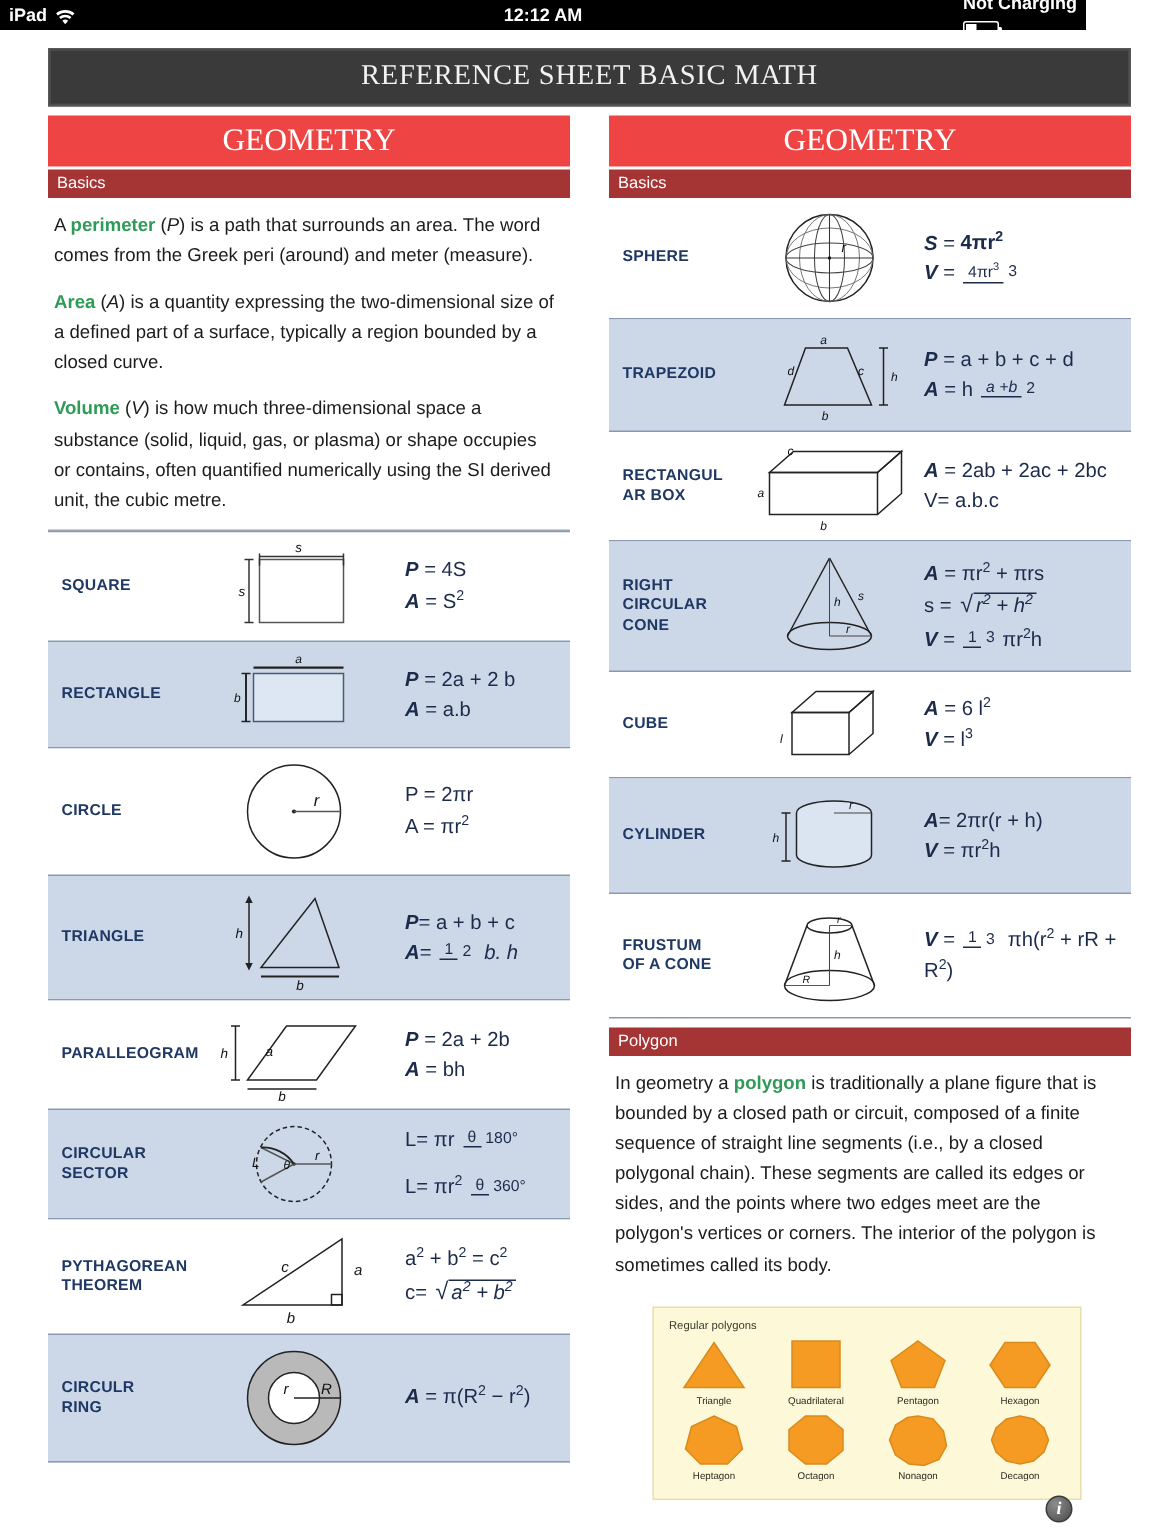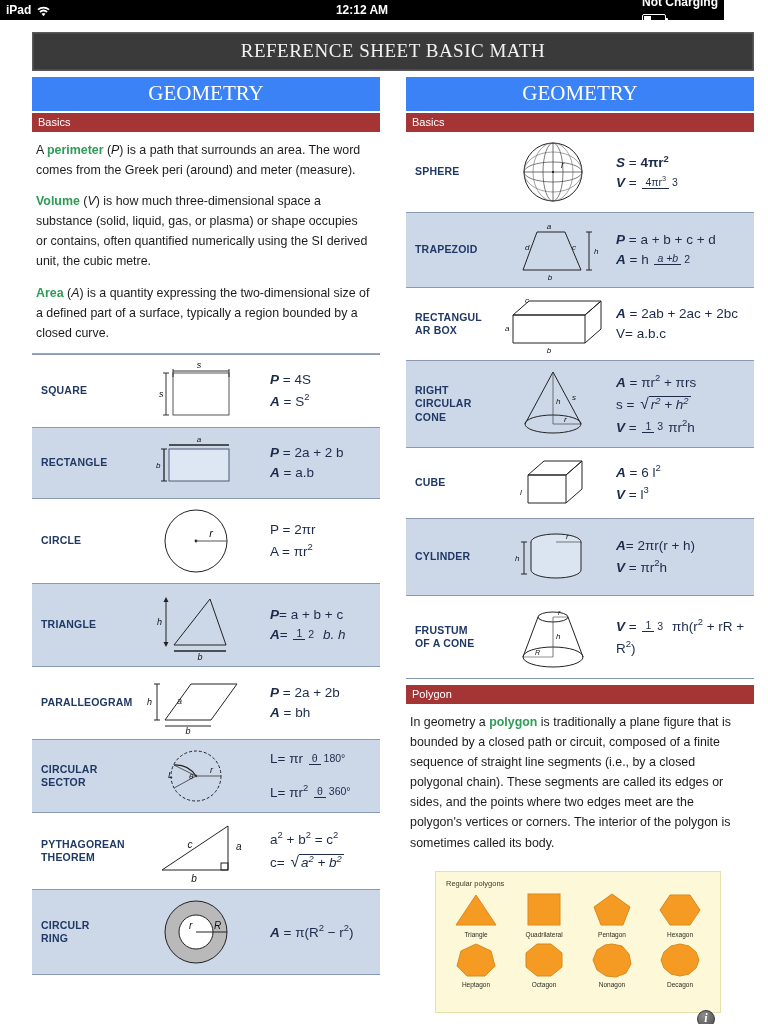--- a/index.html
+++ b/index.html
@@ -49,21 +49,21 @@
     font-size: 19px; letter-spacing: .5px;
     padding: 7px 0 8px;
     border: 1px solid #5a5a5a;
     box-shadow: inset 0 0 0 1px #4a4a4a;
   }
 
   #cols { display: flex; gap: 26px; margin-top: 6px; }
   .col { width: 348px; }
 
   .band-geometry {
-    background: #3b82f6; color: #fff;
+    background: #ef4444; color: #fff;
     font-family: "Liberation Serif", serif;
     font-size: 21px; text-align: center;
     padding: 4px 0 5px;
   }
   .band-sub {
     background: #a53434; color: #fff;
     font-size: 11px; font-weight: normal;
     padding: 3px 0 4px 6px;
     margin-top: 2px;
   }
@@ -118,21 +118,21 @@
   .frac .den { padding: 0 3px; }
   .sqrt { display: inline-block; position: relative; padding-left: 2px; }
   .sqrt .rad { font-size: 1.15em; }
   .sqrt .body { border-top: 1px solid #1c2b4a; padding: 0 2px; font-style: italic; }
 
   
   .poly-wrap { padding: 12px 8px 0 4px; }
   .poly-img {
     background: #fdf8d8; border: 1px solid #e6dfae;
     width: 286px; margin: 0 auto;
-    position: relative; padding: 7px 6px 24px;
+    position: relative; padding: 7px 6px 11px;
   }
   .poly-title { font-size: 7.5px; color: #3a3a2a; padding-left: 4px; margin-bottom: 3px; }
   .poly-grid { display: grid; grid-template-columns: repeat(4,1fr); row-gap: 3px; }
   .poly-cell { display: flex; flex-direction: column; align-items: center; }
   .poly-cell .lbl { font-size: 6.5px; color: #2b2b20; margin-top: 2px; }
   .info-ico {
     position: absolute; right: 5px; bottom: -16px;
     width: 18px; height: 18px; border-radius: 50%;
     background: radial-gradient(circle at 35% 30%, #8d8d8d, #4a4a4a);
     color: #fff; font-family: "Liberation Serif", serif;
@@ -170,22 +170,22 @@
   <div id="title-bar">REFERENCE SHEET BASIC MATH</div>
 
   <div id="cols">
 
     <div class="col">
       <div class="band-geometry">GEOMETRY</div>
       <div class="band-sub">Basics</div>
 
       <div class="prose">
         <p><span>A </span><span class="kw">perimeter</span><span> (</span><span class="it">P</span><span>) is a path that surrounds an area. The word comes from the Greek peri (around) and meter (measure).</span></p>
+        <p><span class="kw">Area</span><span> (</span><span class="it">A</span><span>) is a quantity expressing the two-dimensional size of a defined part of a surface, typically a region bounded by a closed curve.</span></p>
         <p><span class="kw">Volume</span><span> (</span><span class="it">V</span><span>) is how much three-dimensional space a substance (solid, liquid, gas, or plasma) or shape occupies or contains, often quantified numerically using the SI derived unit, the cubic metre.</span></p>
-        <p><span class="kw">Area</span><span> (</span><span class="it">A</span><span>) is a quantity expressing the two-dimensional size of a defined part of a surface, typically a region bounded by a closed curve.</span></p>
       </div>
       <div class="hr-thin"></div>
 
       <div class="rows">
 
         <div class="row">
           <div class="name">SQUARE</div>
           <div class="fig">
             <svg width="86" height="62" viewBox="0 0 86 62">
               <rect x="20" y="13" width="56" height="42" fill="#fff" stroke="#555"></rect>

